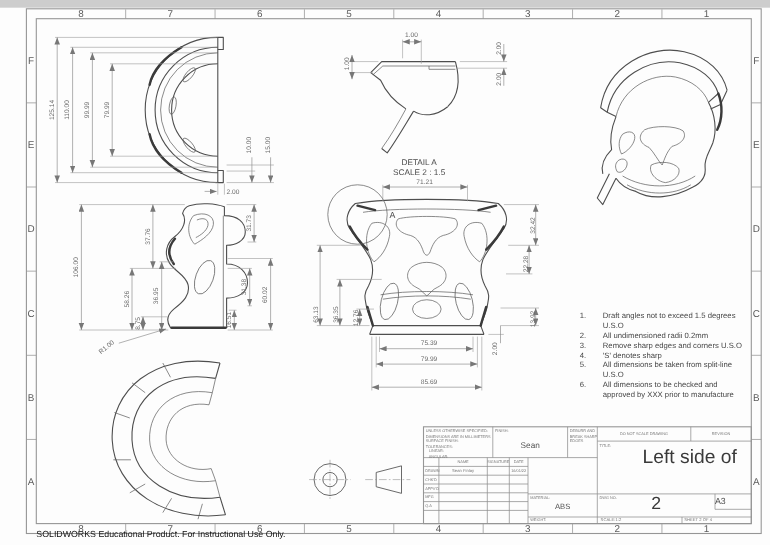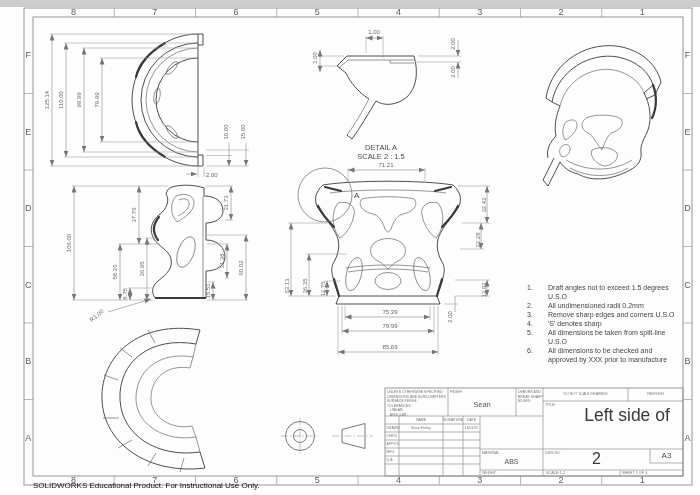--- a/index.html
+++ b/index.html
@@ -26,21 +26,21 @@
   .note-row{display:flex}
   .note-num{width:21px;flex:none}
   .note-text{flex:1}
   .tb-tiny{font-size:3.5px;color:#777;line-height:1.3;white-space:pre}
   .tb-mid{font-size:7.5px;color:#555}
   .tb-cell-center{display:flex;align-items:center;justify-content:center;text-align:center}
   #footer-text{left:33px;top:481px;font-size:8px;font-weight:normal;color:#101010;white-space:nowrap}
   #big-title{left:543px;top:406px;width:168px;font-size:17.5px;line-height:19px;
              color:#3a3a3a;text-align:center}
   #dwg-big{left:543px;top:450px;width:107px;font-size:16px;color:#3a3a3a;text-align:center}
-  #size-label{left:650px;top:450.5px;width:33px;font-size:8px;color:#4a4a4a;text-align:center}
+  #size-label{left:650px;top:450.5px;width:33px;font-size:8px;color:#4a4a4a;text-align:left}
 </style>
 </head>
 <body>
 
 <div class="abs" id="top-strip"></div>
 
 <svg class="abs" style="left:0;top:0" width="700" height="495" viewBox="0 0 700 495">
   <defs>
     <marker id="arr" markerUnits="userSpaceOnUse" markerWidth="7" markerHeight="6" refX="6.5" refY="2.5" orient="auto-start-reverse">
       <path d="M0,0 L6.5,2.5 L0,5 Z" fill="#777"></path>

